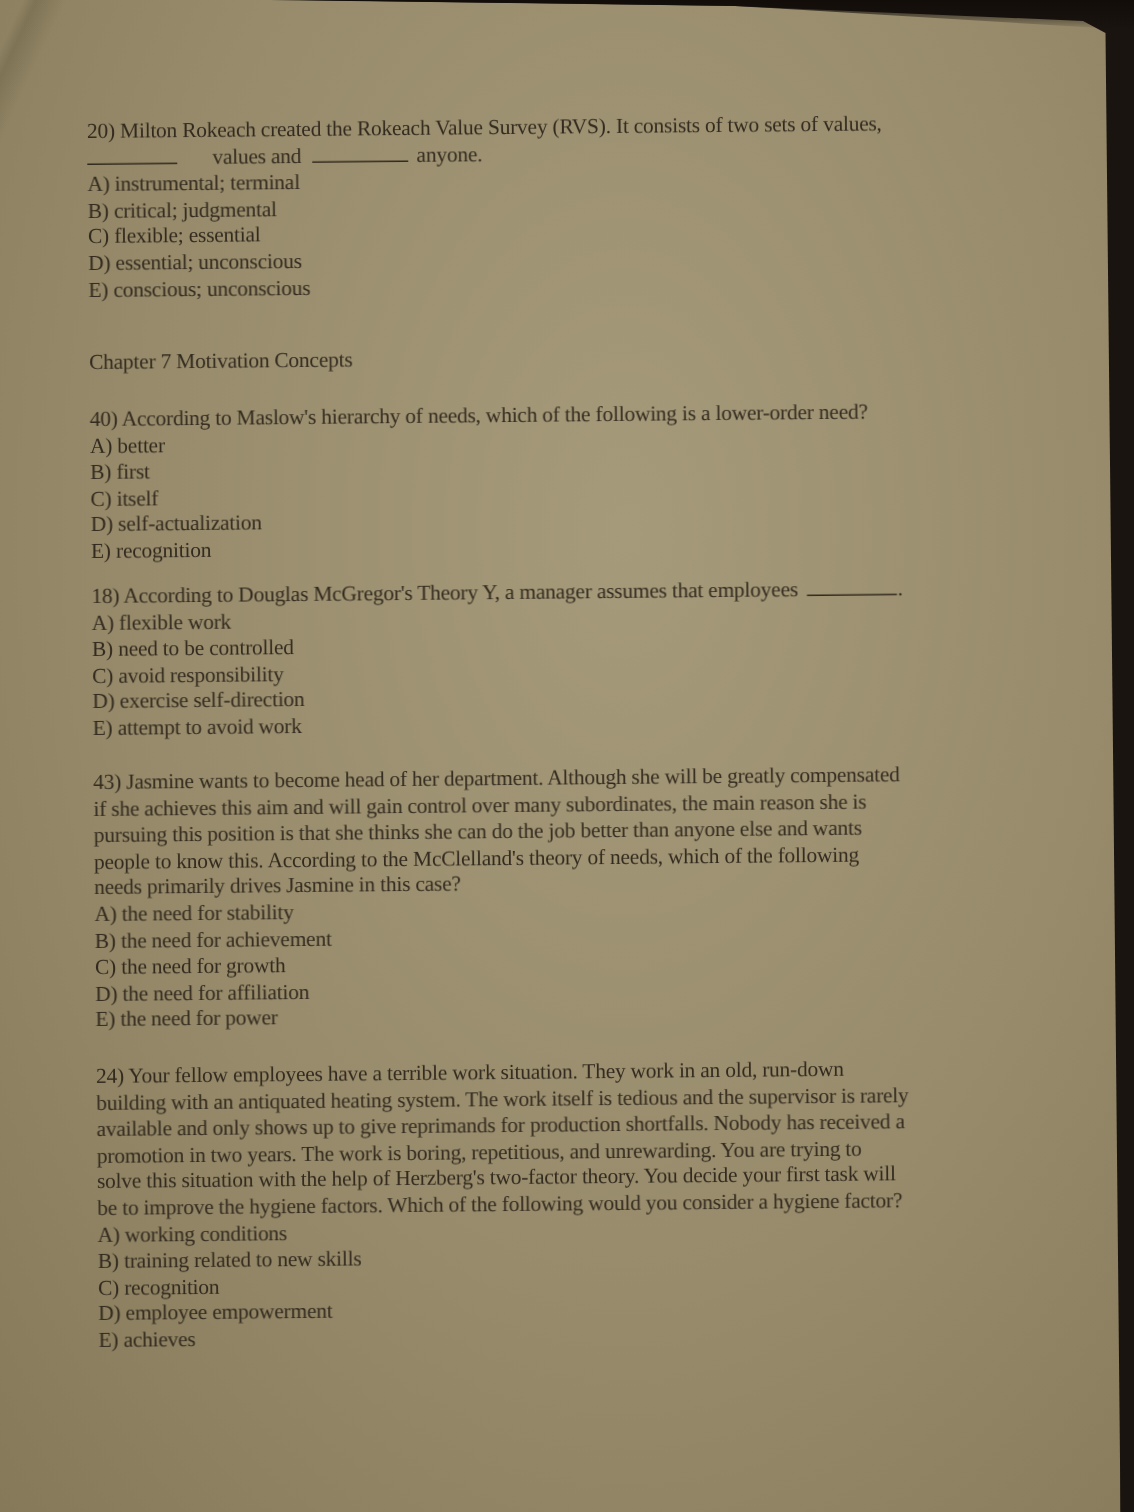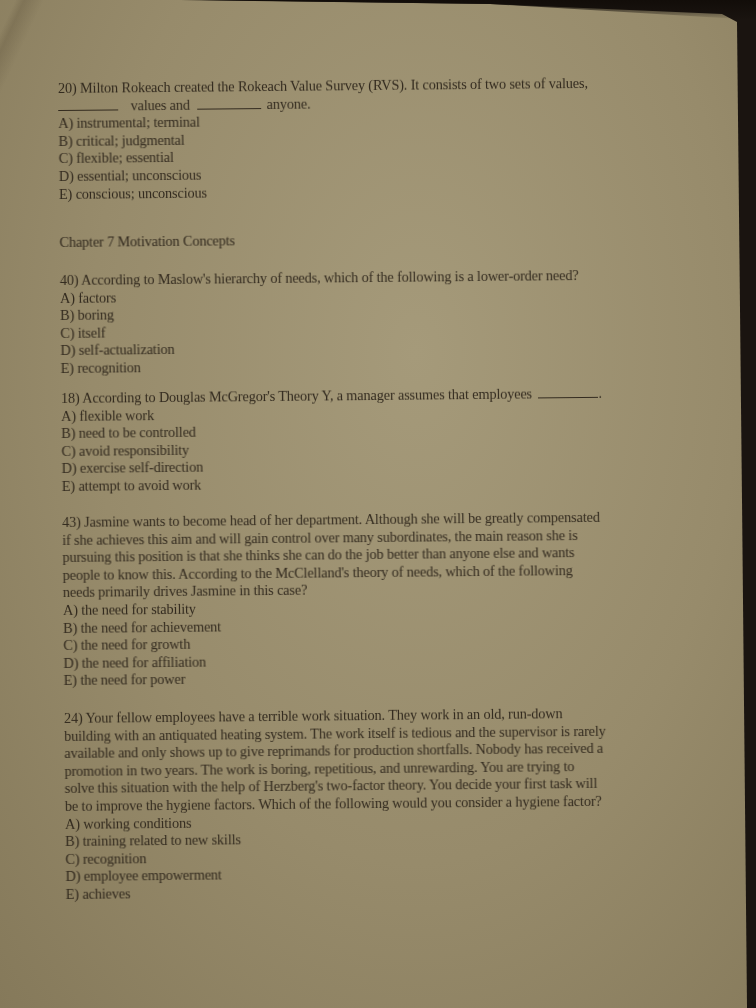--- a/index.html
+++ b/index.html
@@ -40,42 +40,42 @@
 
 <div class="content soft">
 
   <div class="block" style="top:80px;">
     <div class="line">
       <span>20)</span>
       <span>Milton Rokeach created the Rokeach Value Survey (RVS). It consists of two sets of values,</span>
     </div>
     <div class="line">
       <span class="blank" style="width:60px;"></span>
-      <span style="margin-left:9px;">values and</span>
+      <span style="margin-left:20px;">values and</span>
       <span class="blank" style="width:64px;margin-left:4px;"></span>
       <span style="margin-left:2px;">anyone.</span>
     </div>
     <div class="line opt"><span>A)</span> <span>instrumental; terminal</span></div>
     <div class="line opt"><span>B)</span> <span>critical; judgmental</span></div>
     <div class="line opt"><span>C)</span> <span>flexible; essential</span></div>
     <div class="line opt"><span>D)</span> <span>essential; unconscious</span></div>
     <div class="line opt"><span>E)</span> <span>conscious; unconscious</span></div>
   </div>
 
   <div class="block" style="top:234px;">
     <div class="line chapter">Chapter 7 Motivation Concepts</div>
   </div>
 
   <div class="block" style="top:272px;">
     <div class="line">
       <span>40)</span>
       <span>According to Maslow's hierarchy of needs, which of the following is a lower-order need?</span>
     </div>
-    <div class="line opt"><span>A)</span> <span>factors</span></div>
-    <div class="line opt"><span>B)</span> <span>boring</span></div>
+    <div class="line opt"><span>A)</span> <span>better</span></div>
+    <div class="line opt"><span>B)</span> <span>first</span></div>
     <div class="line opt"><span>C)</span> <span>itself</span></div>
     <div class="line opt"><span>D)</span> <span>self-actualization</span></div>
     <div class="line opt"><span>E)</span> <span>recognition</span></div>
   </div>
 
   <div class="block" style="top:390px;">
     <div class="line">
       <span>18)</span>
       <span>According to Douglas McGregor's Theory Y, a manager assumes that employees</span>
       <span class="blank" style="width:60px;margin-left:3px;"></span><span>.</span>

